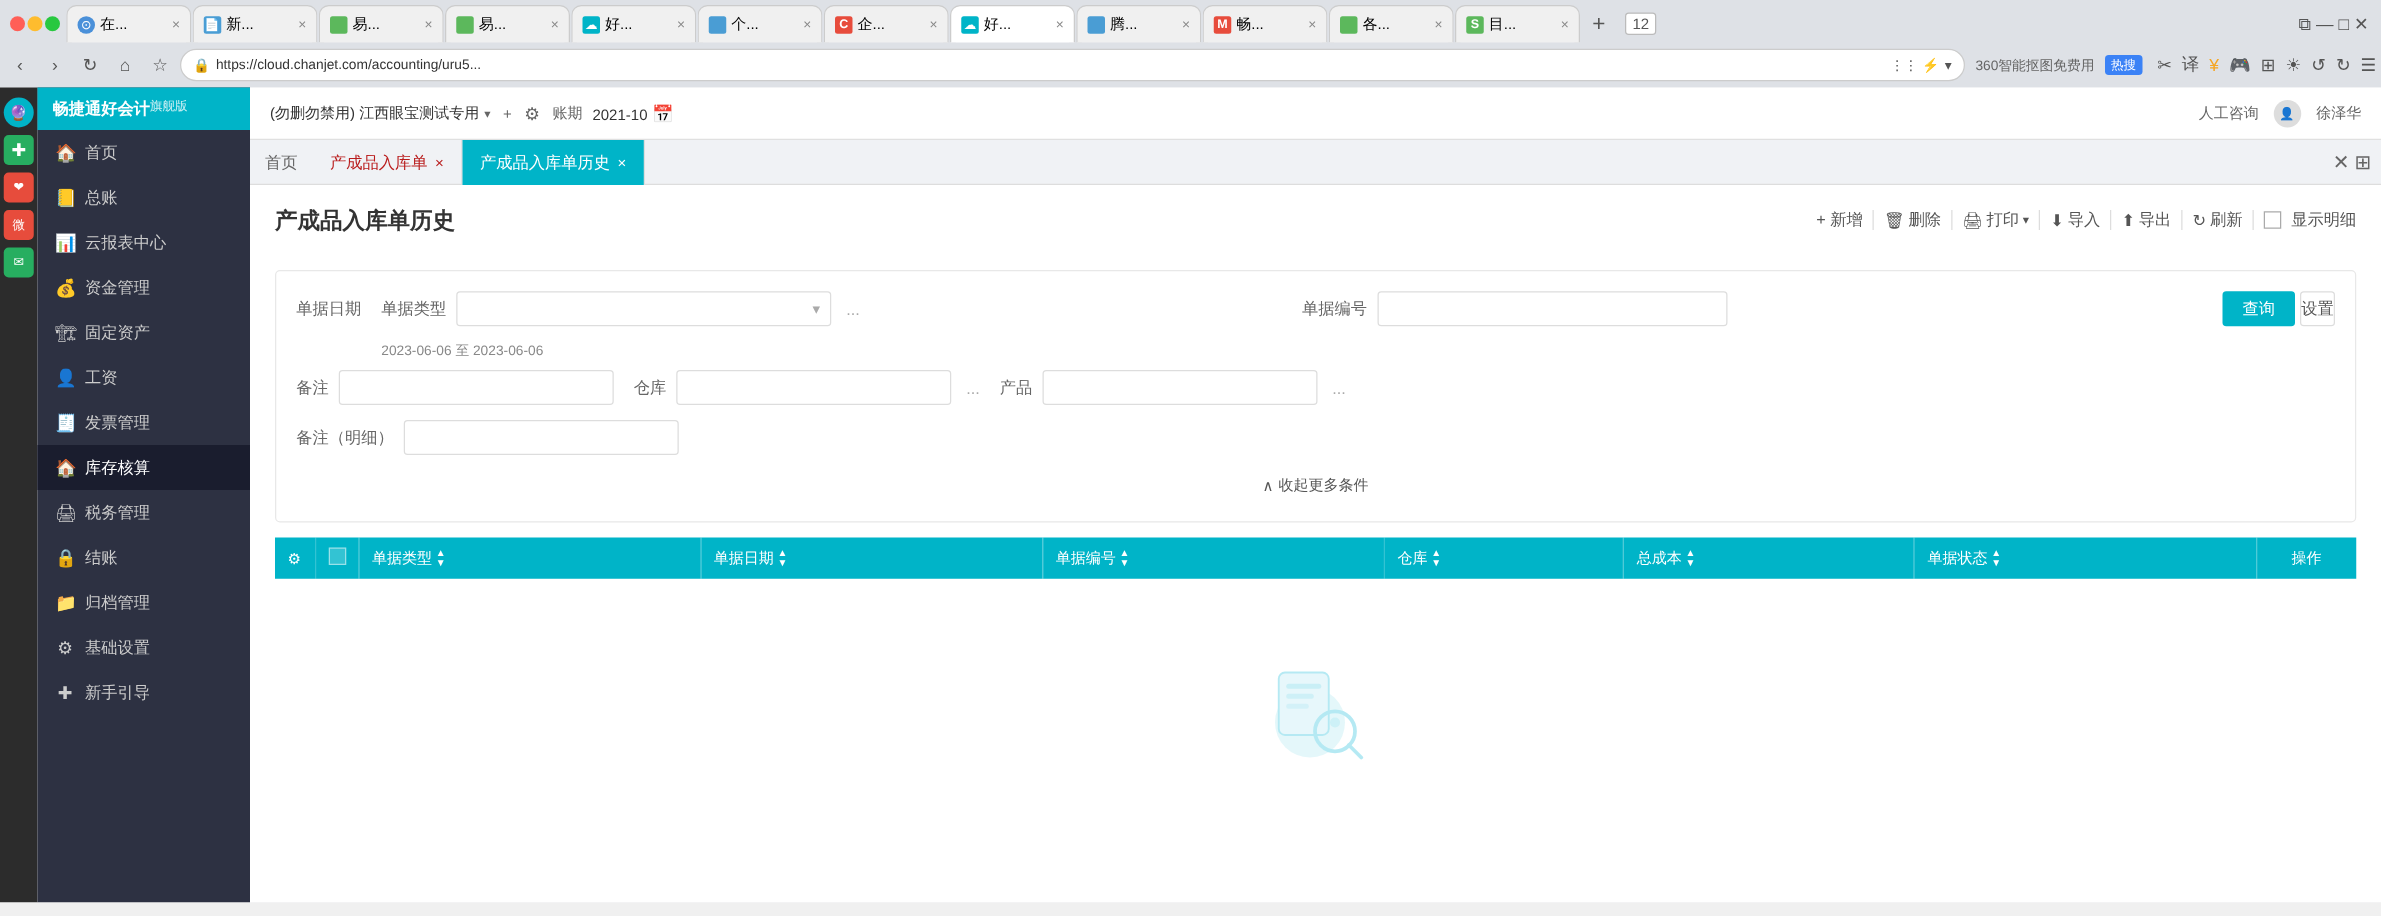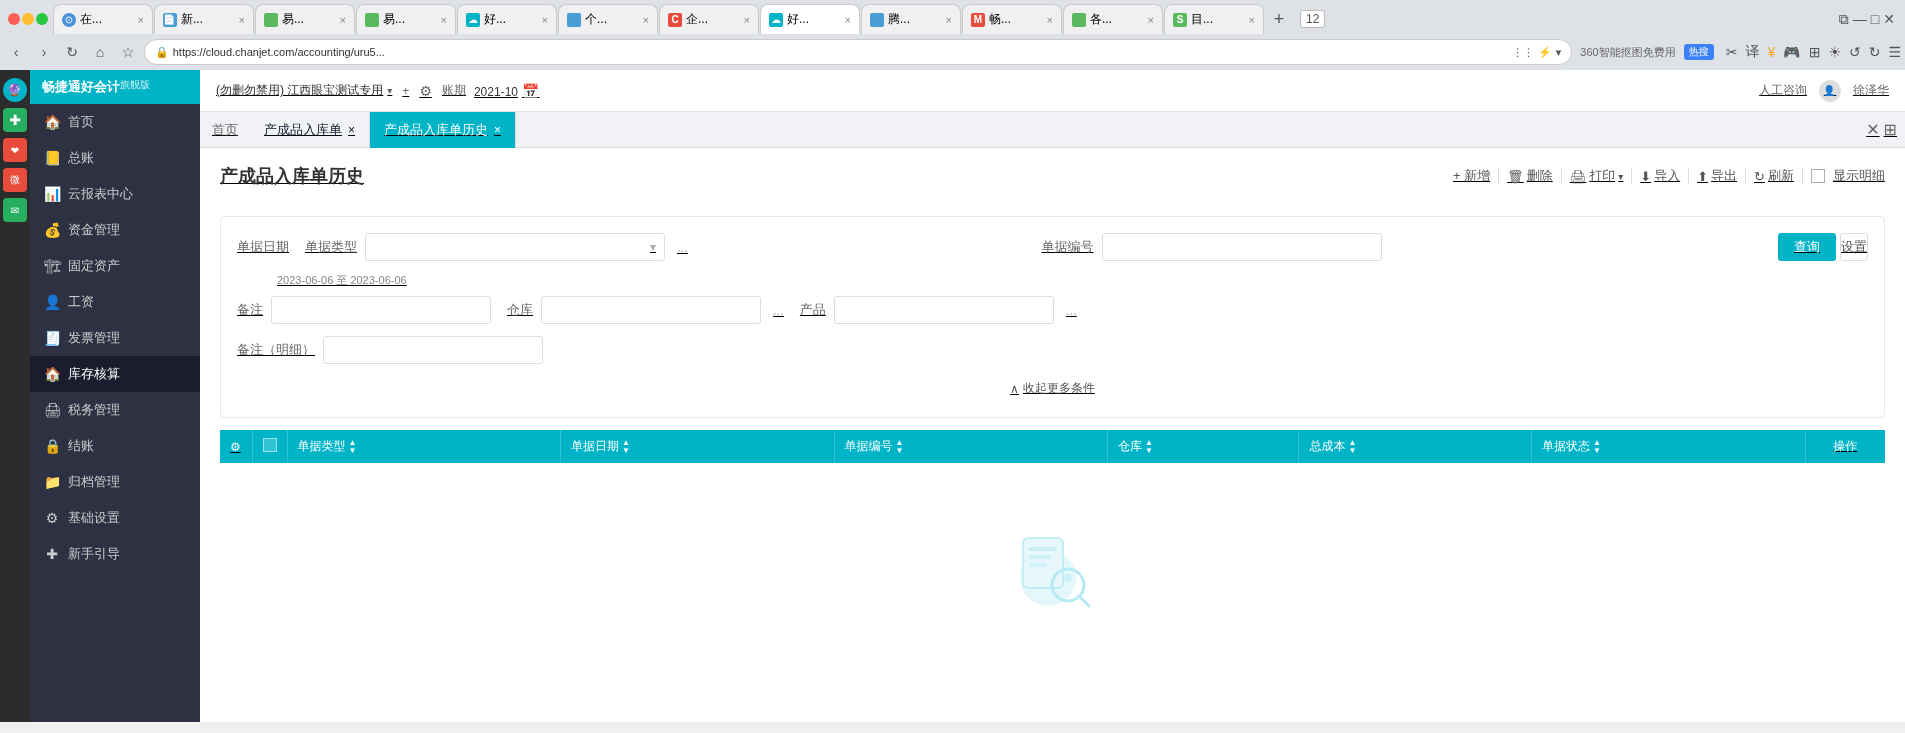--- a/index.html
+++ b/index.html
@@ -19,29 +19,29 @@
     .rail-icon { width: 24px; height: 24px; border-radius: 4px; display: flex; align-items: center; justify-content: center; cursor: pointer; font-size: 14px; }
 
     
     .sidebar { width: 170px; background: #2d3142; color: #ccc; display: flex; flex-direction: column; }
     .sidebar-header { background: #00b4c8; padding: 8px 12px; display: flex; align-items: center; gap: 6px; }
     .sidebar-item { display: flex; align-items: center; gap: 8px; padding: 9px 14px; cursor: pointer; font-size: 13px; color: #ccc; }
     .sidebar-item.active { background: #1a1d2e; color: #fff; }
     .sidebar-item-icon { font-size: 14px; width: 16px; text-align: center; }
 
     
-    .main-content { flex: 1; display: flex; flex-direction: column; background: #f5f7fa; overflow: hidden; text-decoration: underline; }
+    .main-content { flex: 1; display: flex; flex-direction: column; background: #f5f7fa; overflow: hidden; }
 
     
     .top-bar { background: #fff; height: 42px; display: flex; align-items: center; padding: 0 16px; gap: 10px; border-bottom: 1px solid #e0e0e0; font-size: 12px; }
     .user-section { margin-left: auto; display: flex; align-items: center; gap: 12px; color: #666; font-size: 12px; }
 
     
     .page-tabs { background: #f0f2f5; height: 36px; display: flex; align-items: center; border-bottom: 1px solid #ddd; }
-    .page-tab { height: 36px; padding: 0 14px; display: flex; align-items: center; font-size: 13px; cursor: pointer; color: #0f172a; gap: 6px; border-right: 1px solid #ddd; }
+    .page-tab { height: 36px; padding: 0 14px; display: flex; align-items: center; font-size: 13px; cursor: pointer; color: #b91c1c; gap: 6px; border-right: 1px solid #ddd; }
     .page-tab.active { background: #00b4c8; color: #fff; }
     .page-tab-close { font-size: 12px; cursor: pointer; }
 
     
     .content-area { flex: 1; padding: 16px 20px; overflow-y: auto; background: #fff; }
 
     .page-title { font-size: 18px; font-weight: bold; color: #333; margin-bottom: 16px; }
 
     
     .toolbar { display: flex; align-items: center; gap: 8px; margin-bottom: 16px; color: #555; font-size: 13px; }
@@ -380,21 +380,21 @@
               <span class="search-label">单据编号</span>
               <input class="search-input" type="text" style="flex: 1 1 0%; max-width: 280px;">
             </div>
             <div class="search-actions">
               <button class="query-btn">查询</button>
               <button class="setting-btn">设置</button>
             </div>
           </div>
         </div>
 
-        <div style="margin-left:40px;margin-bottom:8px;font-size:11px;color:#888;">
+        <div style="margin-left:68px;margin-bottom:8px;font-size:11px;color:#888;">
           <span>2023-06-06 至 2023-06-06</span>
         </div>
 
         <div class="search-row">
           <div class="search-field">
             <span class="search-label">备注</span>
             <input class="search-input" type="text" style="width: 220px;">
           </div>
           <div class="search-field">
             <span class="search-label">仓库</span>

